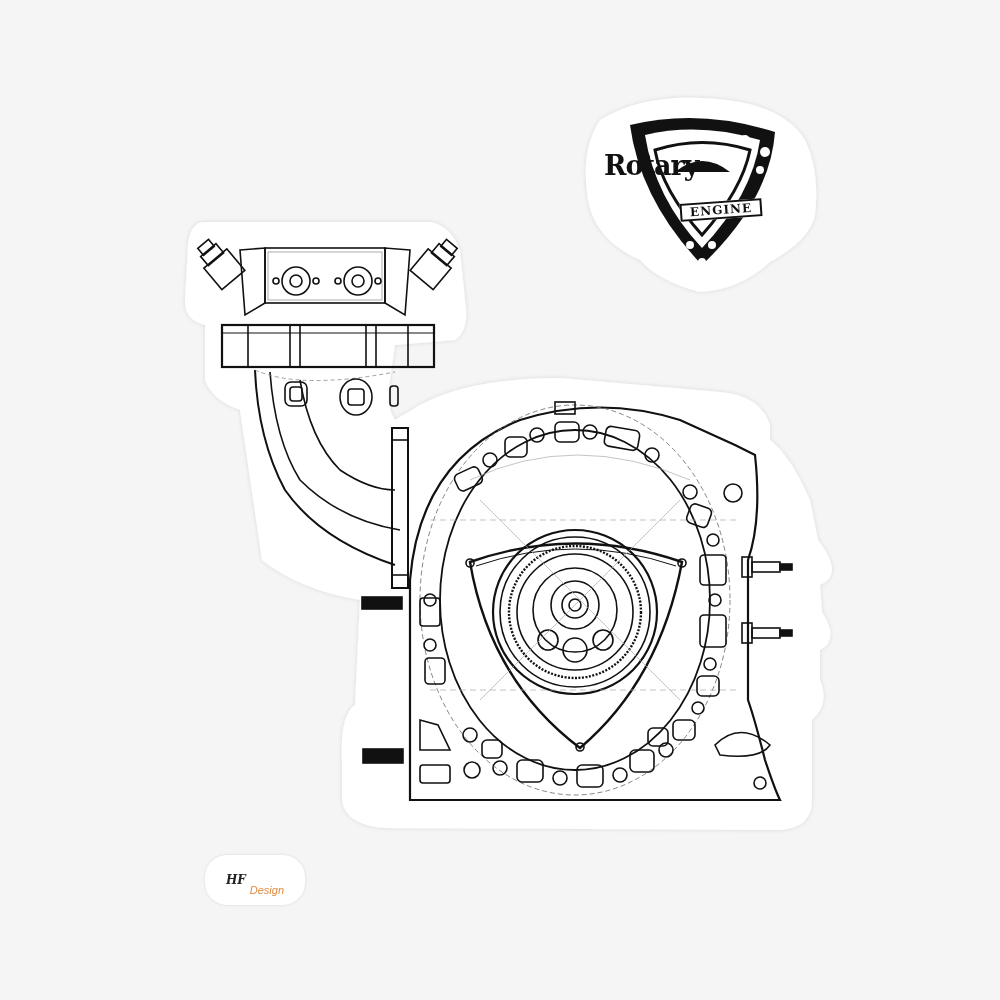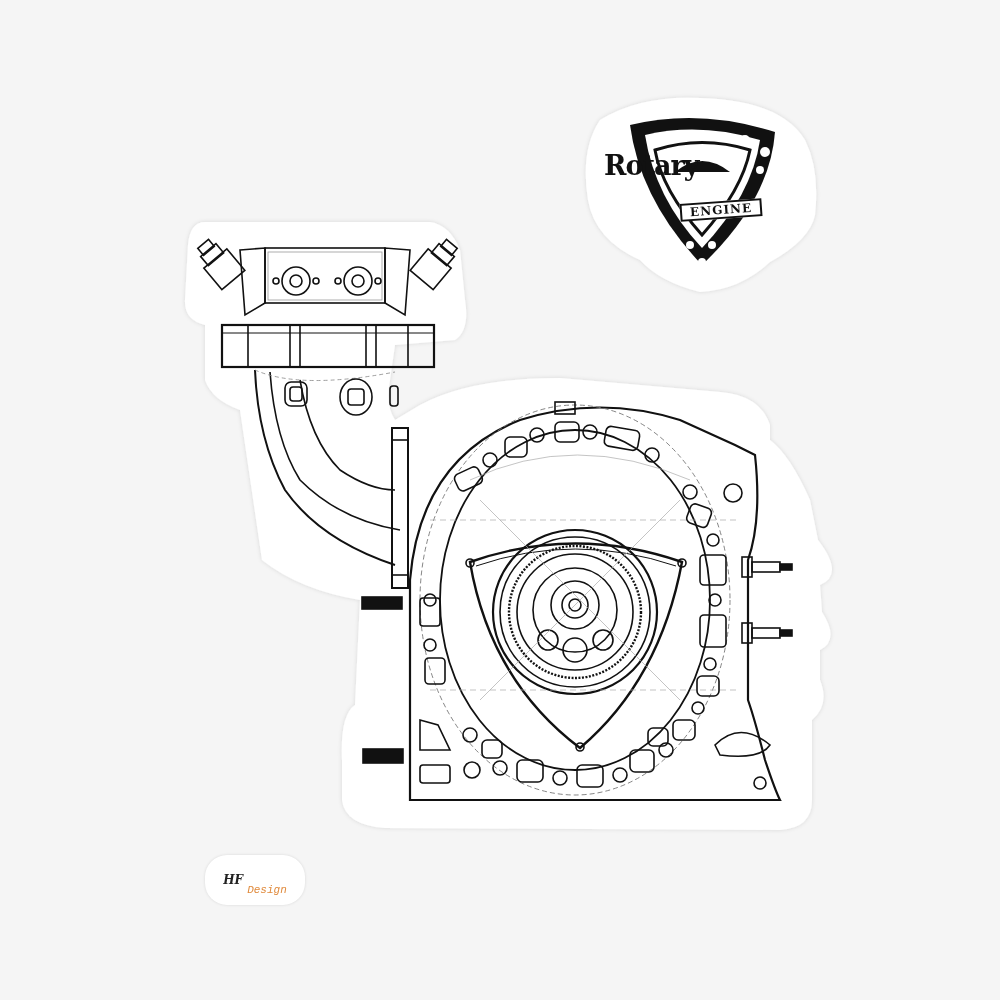--- a/index.html
+++ b/index.html
@@ -4,21 +4,21 @@
   <style>
     html, body { margin:0; padding:0; }
     body { width:1000px; height:1000px; background:#f5f5f5; position:relative; overflow:hidden;
            font-family:"Liberation Sans", sans-serif; }
     .layer { position:absolute; left:0; top:0; width:1000px; height:1000px; }
     .hf-badge { position:absolute; left:205px; top:855px; width:100px; height:50px; background:#fff;
                 border-radius:22px; box-shadow:0 0 3px rgba(0,0,0,0.12);
                 display:flex; align-items:center; justify-content:center; }
     .hf-badge .hf { font-family:"DejaVu Serif", serif; font-style:italic; font-weight:bold;
                     font-size:12px; color:#222; margin-right:4px; }
-    .hf-badge .design { font-family:Liberation Mono, monospace; font-style:italic; font-size:11px;margin-top:20px; }
+    .hf-badge .design { font-family:Liberation Sans, sans-serif; font-style:italic; font-size:11px;margin-top:20px; }
     .logo-text { position:absolute; }
   </style>
 </head>
 <body>
 
 <svg class="layer" viewBox="0 0 1000 1000" xmlns="http://www.w3.org/2000/svg">
   <defs>
     <filter id="sh" x="-10%" y="-10%" width="120%" height="120%">
       <feDropShadow dx="0" dy="0" stdDeviation="2" flood-color="#000" flood-opacity="0.12"></feDropShadow>
     </filter>

